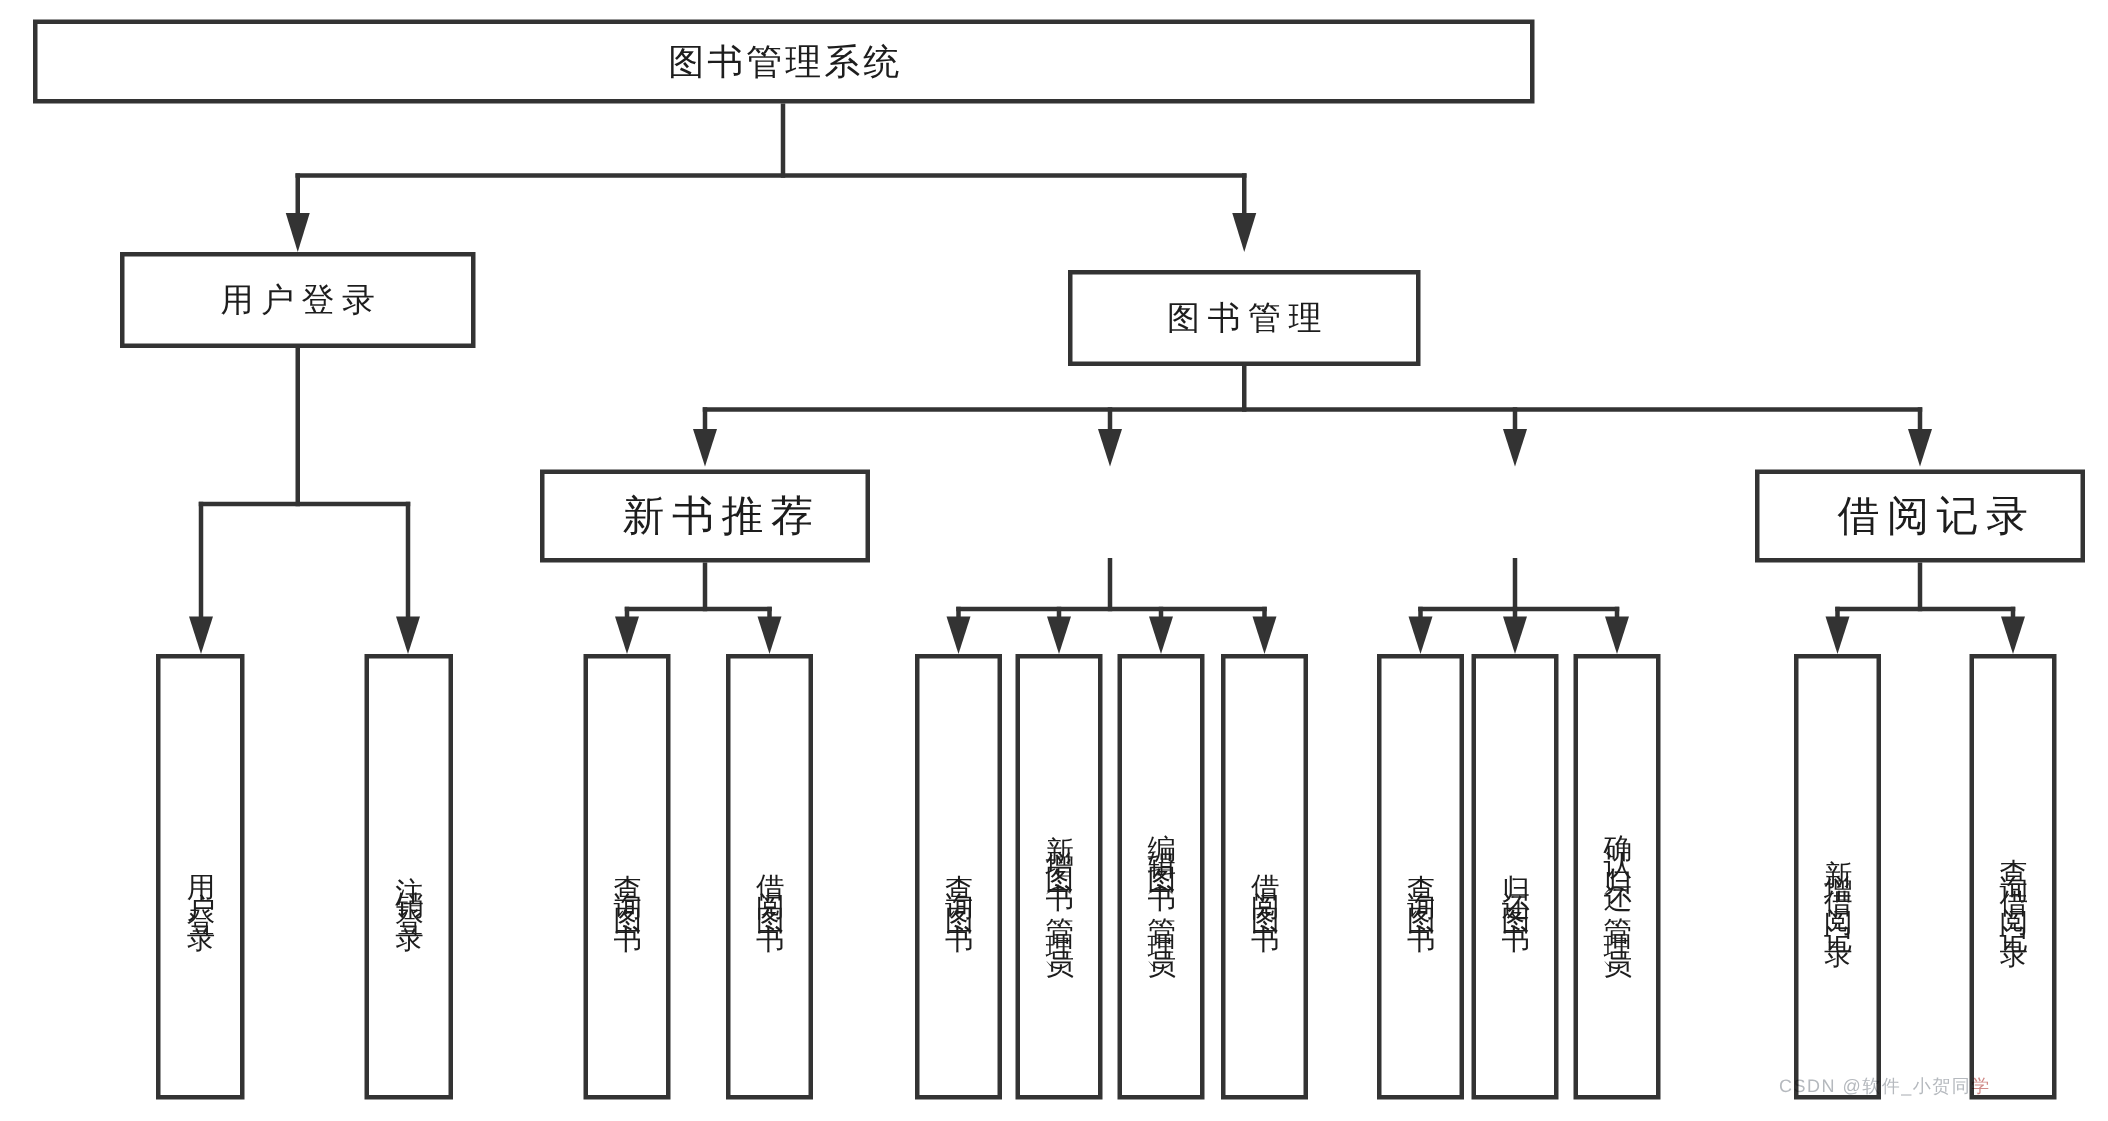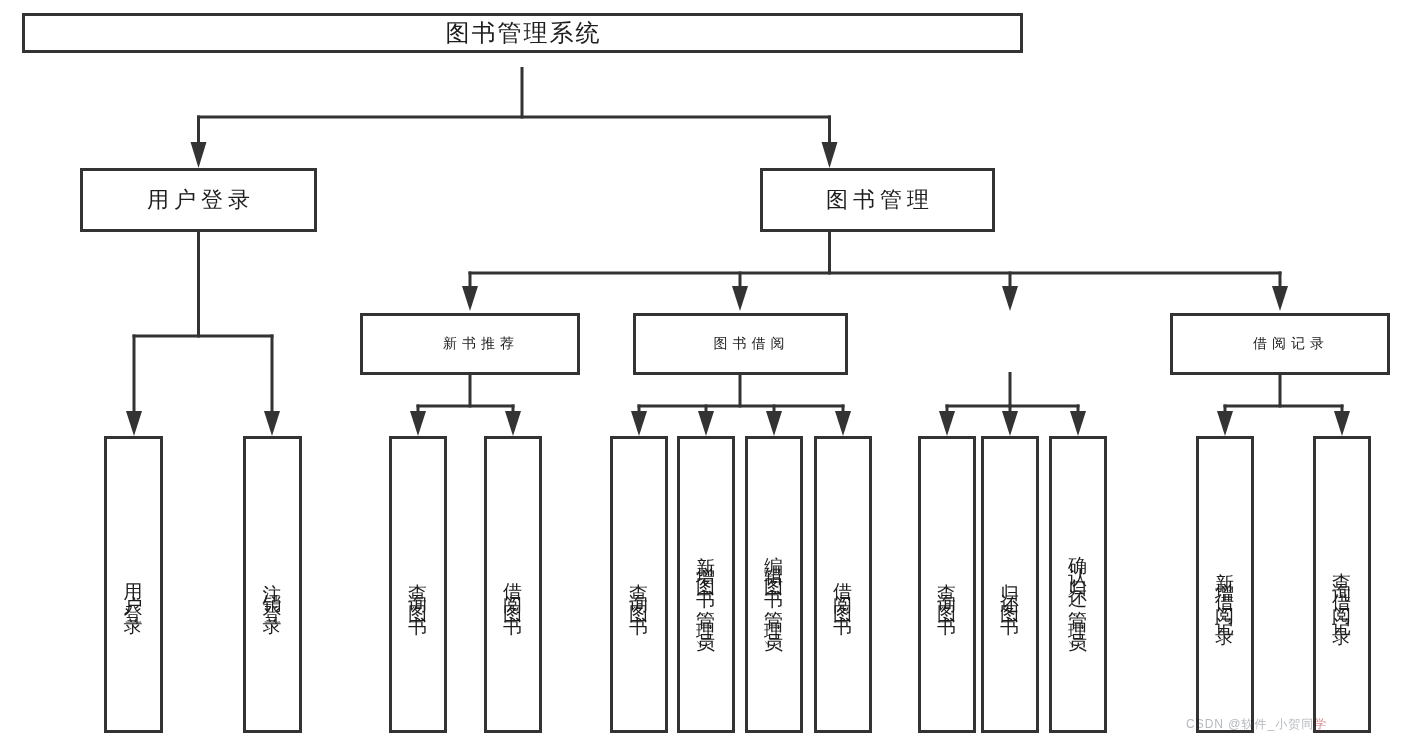--- a/index.html
+++ b/index.html
@@ -13,21 +13,21 @@
   .wires line { stroke:var(--line,#333333); stroke-width:3; }
   .wires polygon { fill:var(--line,#333333); }
   .node {
     position:absolute; box-sizing:border-box;
     background:#ffffff; border:3px solid var(--line,#333333);
     display:flex; align-items:center; justify-content:center;
     color:var(--text,#1d1d1d); text-align:center; z-index:2;
   }
   .root-label  { font-size:24px; letter-spacing:2px; padding-left:2px; }
   .branch-label{ font-size:22px; letter-spacing:5px; padding-left:5px; }
-  .sub-label   { font-size:14px; letter-spacing:5px; padding-left:22px; }
+  .sub-label   { font-size:28px; letter-spacing:5px; padding-left:22px; }
   .leaf > span {
     writing-mode:vertical-rl; text-orientation:mixed;
     font-size:19px; letter-spacing:11px; padding-top:11px;
     line-height:1;
   }
   .watermark {
     position:absolute; left:1186px; top:716px; z-index:5;
     font-size:12px; letter-spacing:1px; white-space:nowrap;
     mix-blend-mode:multiply; pointer-events:none;
   }
@@ -95,36 +95,33 @@
     <polygon points="1002,411 1018,411 1010,436"></polygon>
     <polygon points="1070,411 1086,411 1078,436"></polygon>
 
     <line x1="1223.5" y1="406" x2="1343.5" y2="406"></line>
     <line x1="1225" y1="404.5" x2="1225" y2="413"></line>
     <line x1="1342" y1="404.5" x2="1342" y2="413"></line>
     <polygon points="1217,411 1233,411 1225,436"></polygon>
     <polygon points="1334,411 1350,411 1342,436"></polygon>
   </svg>
 
-  <div class="node root-label" style="left:22px; top:13px; width:1001px; height:40px;">
+  <div class="node root-label" style="left:22px; top:13px; width:1001px; height:56px;">
     <span>图书管理系统</span>
   </div>
 
   <div class="node branch-label" style="left:80px; top:168px; width:237px; height:64px;">
     <span>用户登录</span>
   </div>
-  <div class="node branch-label" style="left:712px; top:168px; width:235px; height:64px;margin-left:48px;">
+  <div class="node branch-label" style="left:712px; top:180px; width:235px; height:64px;">
     <span>图书管理</span>
   </div>
 
   <div class="node sub-label" style="left:360px; top:313px; width:220px; height:62px;">
     <span>新书推荐</span>
-  </div>
-  <div class="node sub-label" style="left:633px; top:313px; width:215px; height:62px;">
-    <span>图书借阅</span>
   </div>
   <div class="node sub-label" style="left:1170px; top:313px; width:220px; height:62px;">
     <span>借阅记录</span>
   </div>
 
   <div class="node leaf" style="left:104px; top:436px; width:59px; height:297px;">
     <span>用户登录</span>
   </div>
   <div class="node leaf" style="left:243px; top:436px; width:59px; height:297px;">
     <span>注销登录</span>

